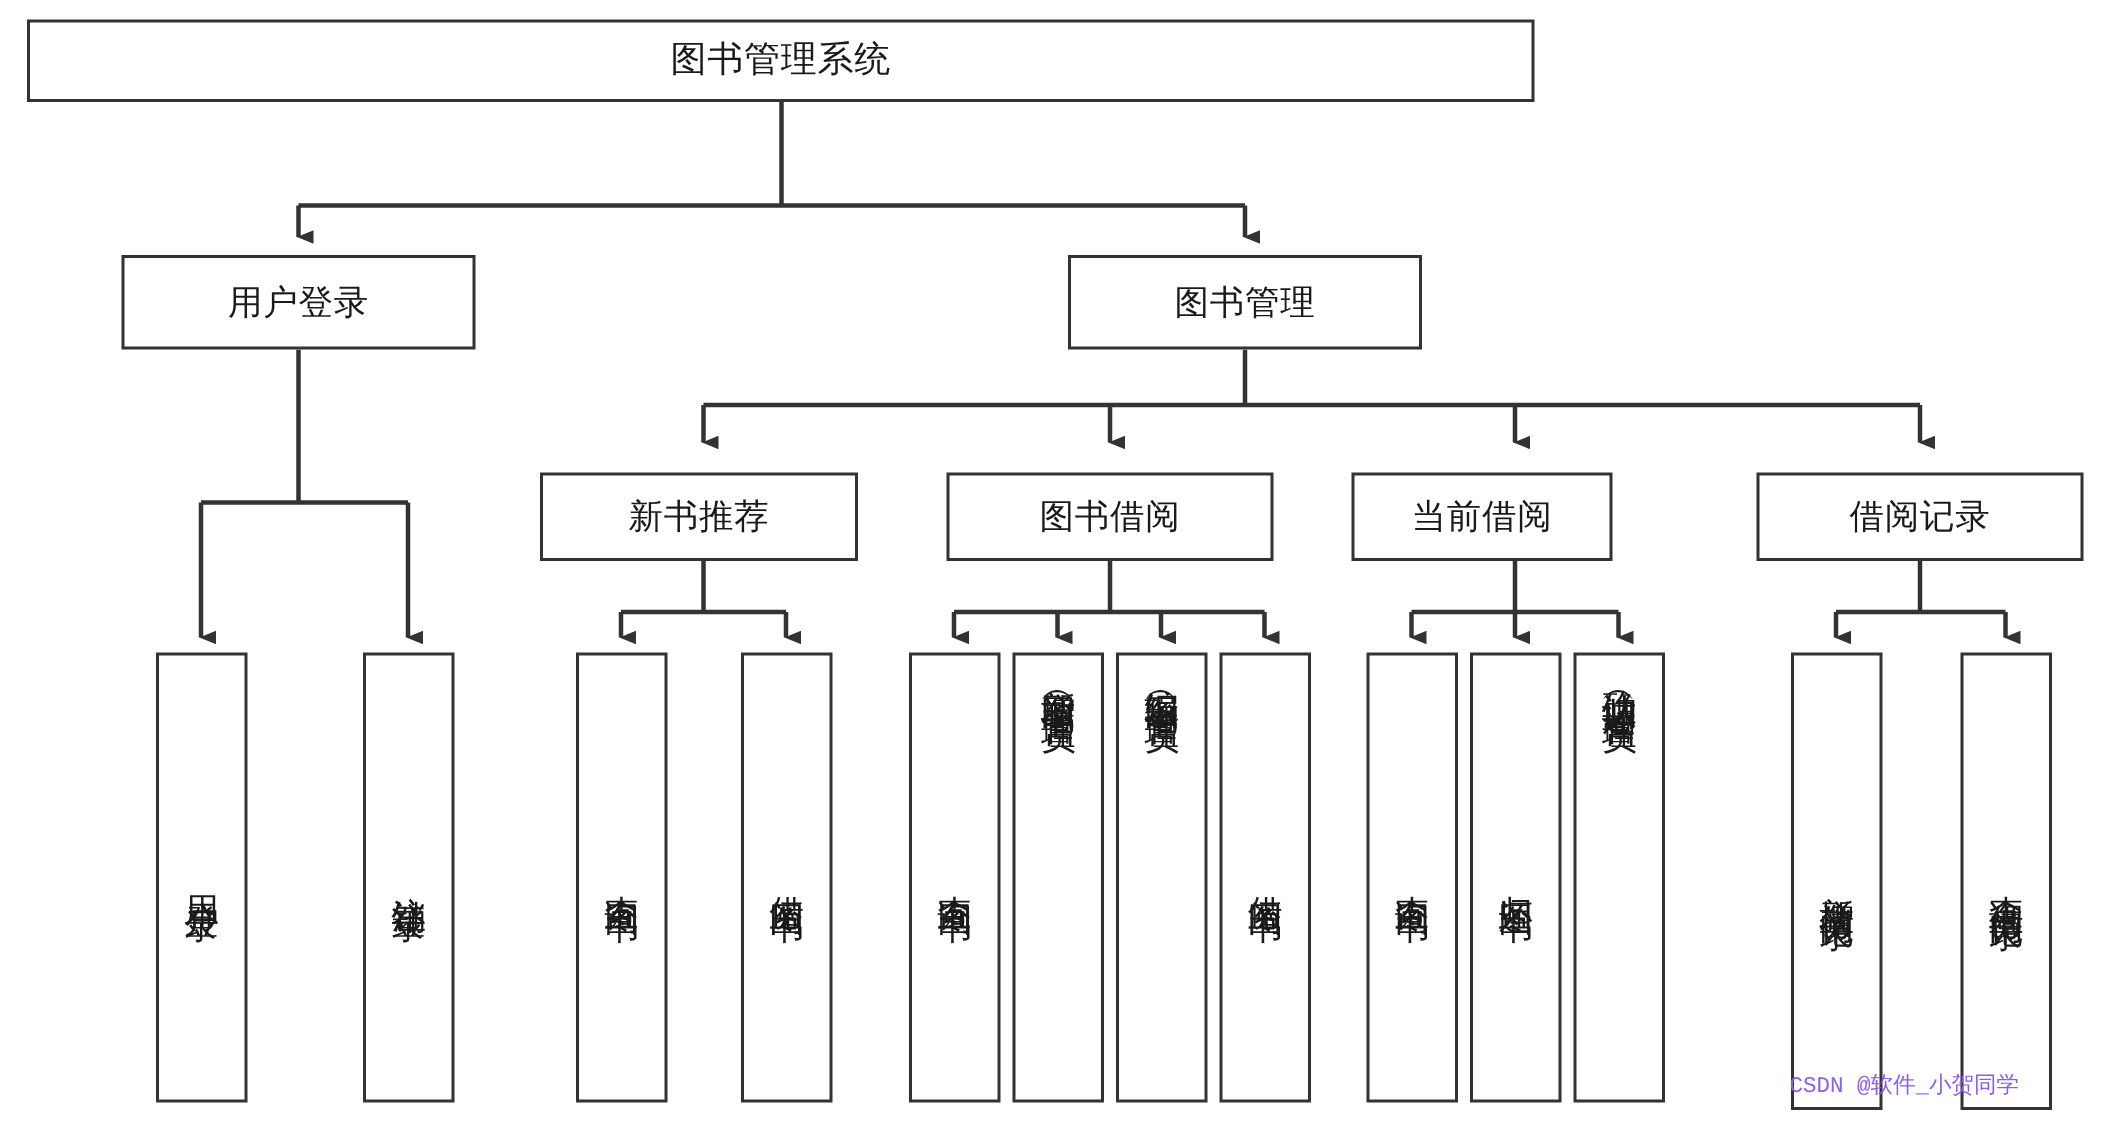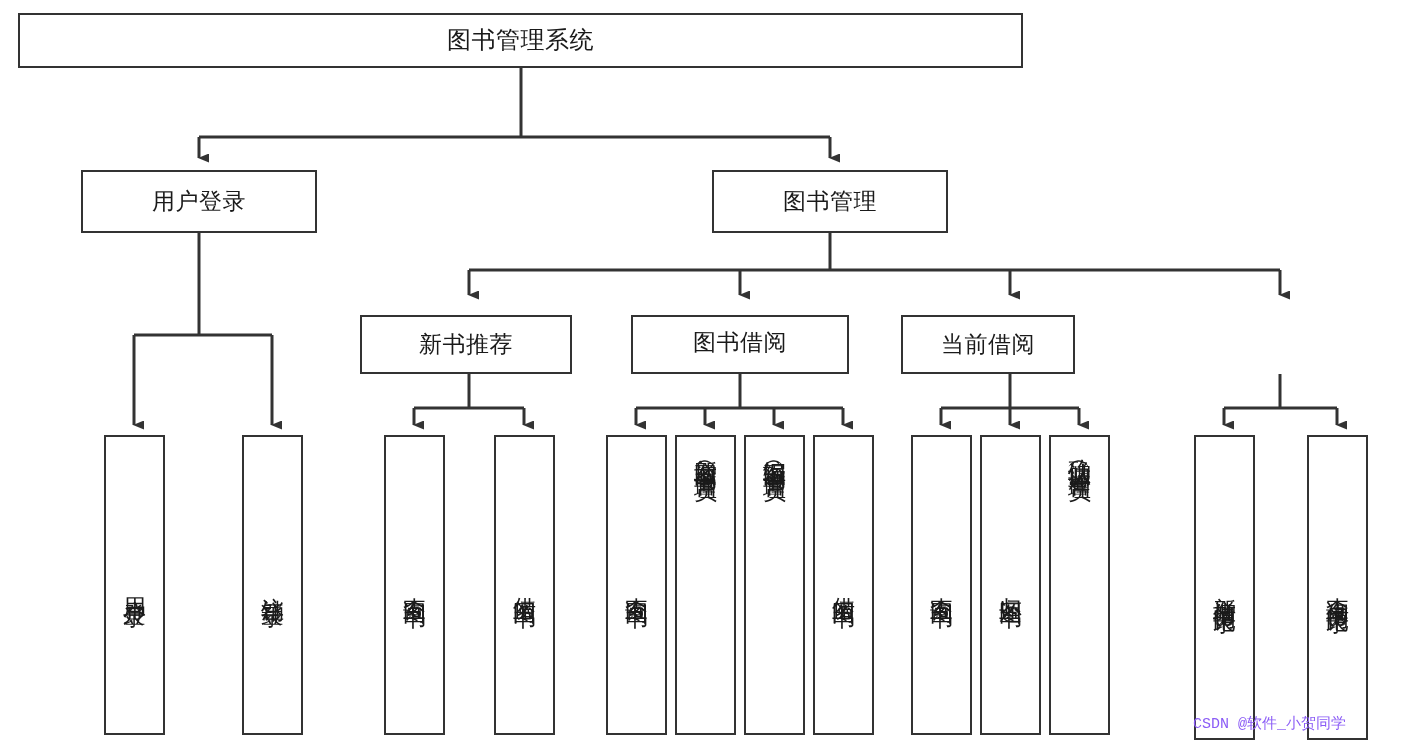--- a/index.html
+++ b/index.html
@@ -148,26 +148,29 @@
   <div class="node horiz" style="left:81px; top:170px; width:236px; height:63px;">
     <span class="node-label">用户登录</span>
   </div>
   <div class="node horiz" style="left:712px; top:170px; width:236px; height:63px;">
     <span class="node-label">图书管理</span>
   </div>
 
   <div class="node horiz" style="left:360px; top:315px; width:212px; height:59px;">
     <span class="node-label">新书推荐</span>
   </div>
-  <div class="node horiz" style="left:631px; top:315px; width:218px; height:59px;font-family:Liberation Mono, monospace;">
+  <div class="node horiz" style="left:631px; top:315px; width:218px; height:59px;">
     <span class="node-label">图书借阅</span>
   </div>
   <div class="node horiz" style="left:901px; top:315px; width:174px; height:59px;">
     <span class="node-label">当前借阅</span>
   </div>
+  <div class="node horiz" style="left:1171px; top:315px; width:218px; height:59px;">
+    <span class="node-label">借阅记录</span>
+  </div>
 
   <div class="node vert centered" style="left:104px; top:435px; width:61px; height:300px;">
     <span class="node-label">用户登录</span>
   </div>
   <div class="node vert centered" style="left:242px; top:435px; width:61px; height:300px;">
     <span class="node-label">注销登录</span>
   </div>
 
   <div class="node vert centered" style="left:384px; top:435px; width:61px; height:300px;">
     <span class="node-label">查询图书</span>

